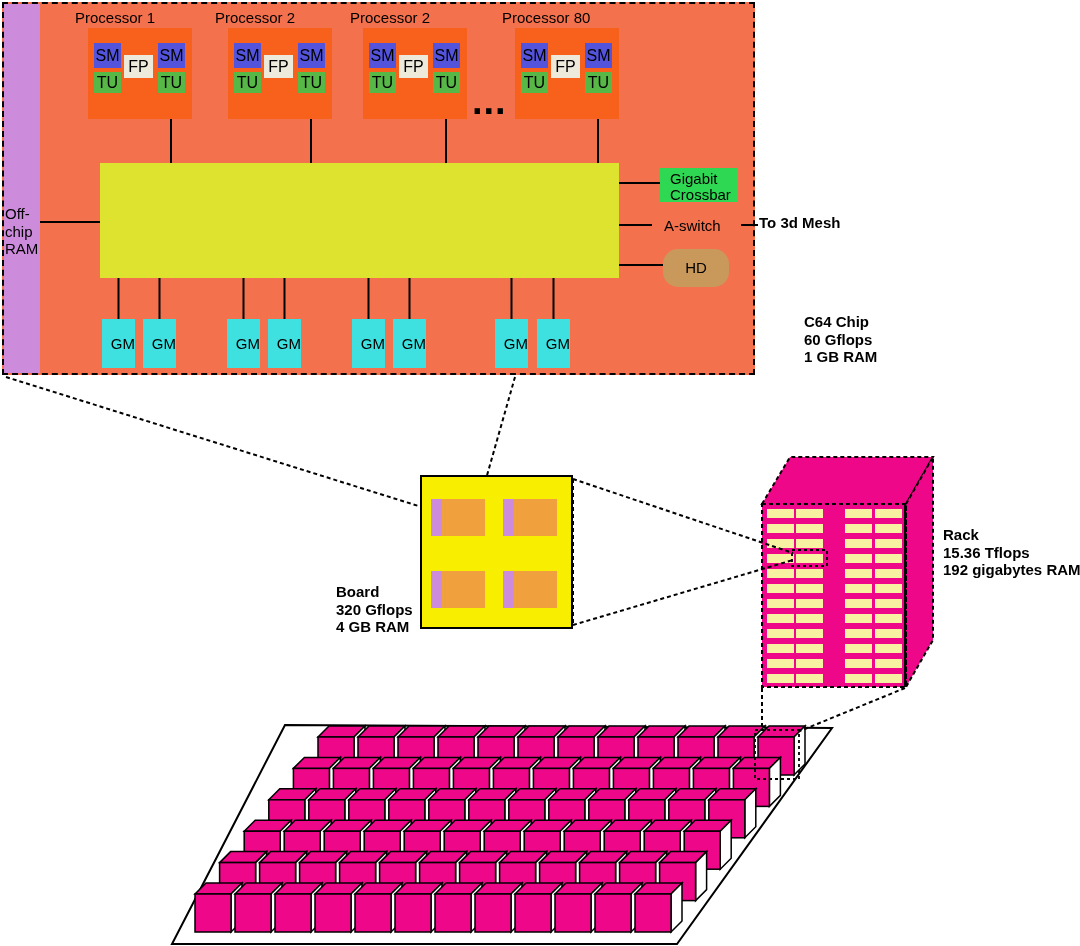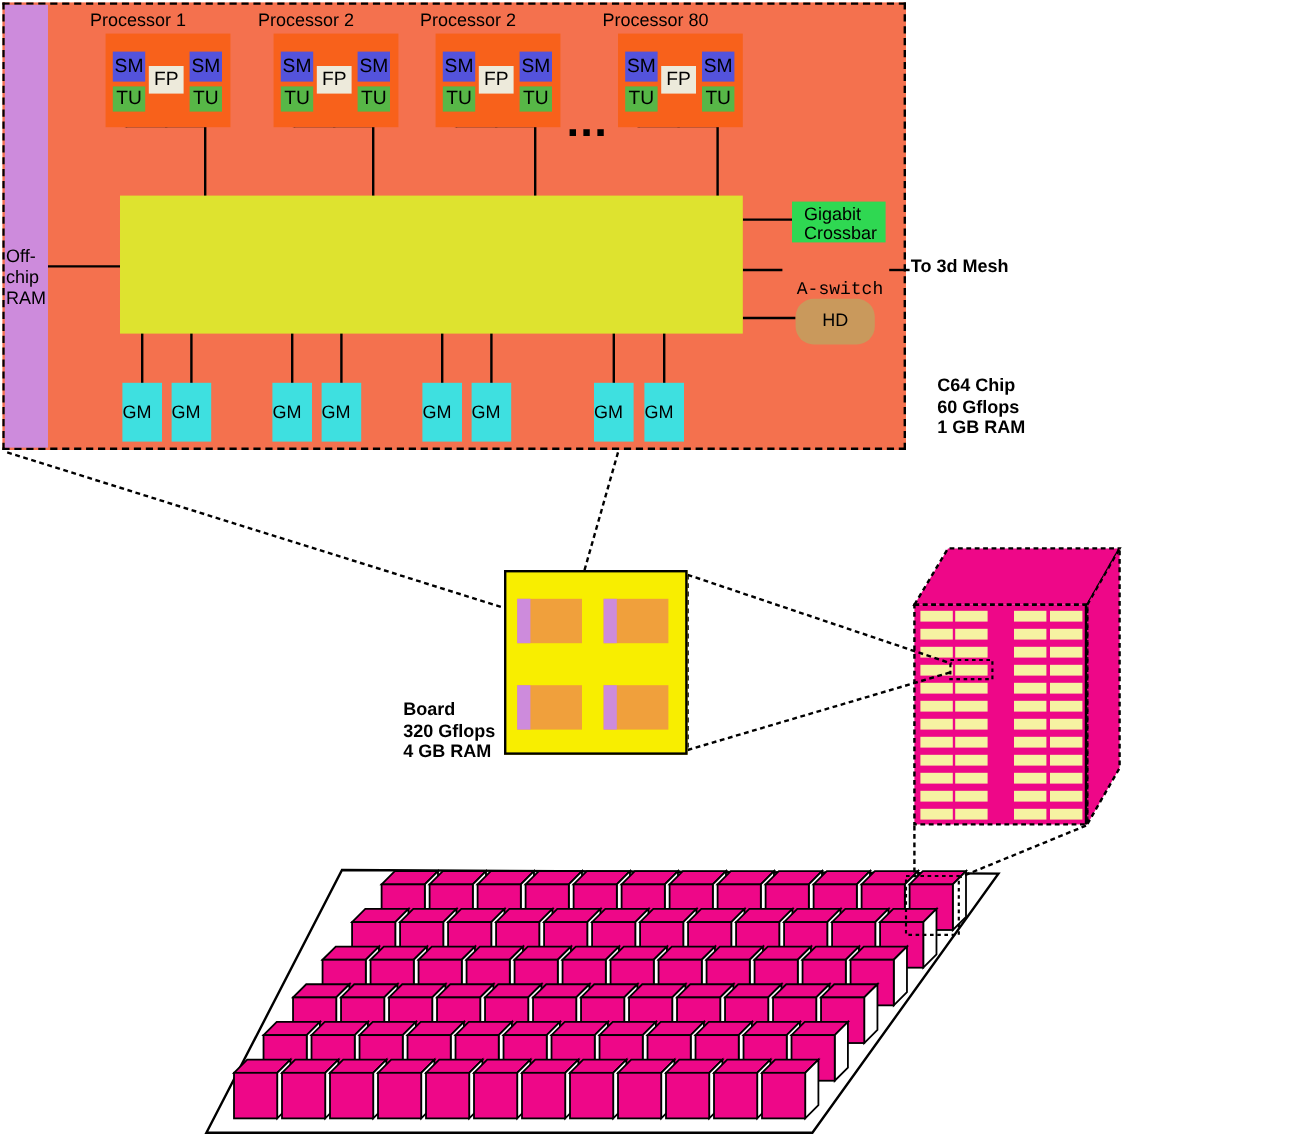--- a/index.html
+++ b/index.html
@@ -6,39 +6,39 @@
   #stage{
     position:relative;width:1080px;height:946px;overflow:hidden;background:#fff;
     font-family:"Liberation Sans", sans-serif;color:#000;
   }
   .abs{position:absolute;}
   
   #chip-bg{left:2px;top:2px;width:753px;height:373px;background:var(--chip_bg);
     border:2px dashed #000;box-sizing:border-box;}
   #ram-strip{left:4px;top:4px;width:36px;height:369px;background:var(--offchip_ram);}
   #ram-label{left:5px;top:185px;font-size:15px;line-height:17.5px;white-space:nowrap;margin-top:20px;}
-  .proc-box{position:absolute;width:104px;height:78px;background:var(--processor_bg);}
+  .proc-box{position:absolute;width:104px;height:91px;background:var(--processor_bg);}
   .proc-label{position:absolute;top:9px;width:130px;font-size:15px;white-space:nowrap;}
   .unit{position:absolute;text-align:center;font-size:16px;}
   .unit.sm{background:var(--sm);width:27px;height:25px;line-height:25px;}
   .unit.fp{background:var(--fp);width:29px;height:23px;line-height:23px;}
   .unit.tu{background:var(--tu);width:27px;height:21px;line-height:21px;}
   #ellipsis{left:472px;top:80px;font-size:38px;font-weight:900;letter-spacing:1px;}
   #crossbar{left:100px;top:163px;width:519px;height:115px;background:var(--crossbar);}
   #crossbar-label{left:248px;top:185px;font-size:15px;line-height:19px;white-space:nowrap;}
   #ethernet-box{left:660px;top:168px;width:78px;height:34px;background:var(--ethernet);
     font-size:15px;line-height:15.5px;padding-top:3px;padding-left:10px;box-sizing:border-box;}
-  #aswitch-label{left:664px;top:233px;font-size:15px;white-space:nowrap;font-family:Liberation Mono, monospace;}
+  #aswitch-label{left:664px;top:217px;font-size:15px;white-space:nowrap;}
   #hd-box{left:663px;top:249px;width:66px;height:38px;background:var(--hd);
     border-radius:15px;text-align:center;line-height:38px;font-size:15px;}
   .gm-box{position:absolute;top:319px;width:33px;height:49px;background:var(--gm);
-    text-align:left;line-height:49px;font-size:15px;}
+    text-align:right;line-height:49px;font-size:15px;}
   
   .caption{position:absolute;font-size:15px;font-weight:bold;line-height:17.5px;white-space:nowrap;}
-  #chip-caption{left:781px;top:313px;}
+  #chip-caption{left:804px;top:313px;}
   #board-caption{left:336px;top:583px;}
   #rack-caption{left:943px;top:526px;}
   #system-caption{left:740px;top:866px;}
   #mesh-label{left:759px;top:214px;font-size:15px;font-weight:bold;white-space:nowrap;}
   
   #board{left:420px;top:475px;width:153px;height:154px;background:var(--board_bg);
     border:2.5px solid #000;box-sizing:border-box;}
   .board-chip{position:absolute;width:54px;height:37px;background:var(--board_chip);}
   .board-chip .strip{position:absolute;left:0;top:0;width:11px;height:100%;background:var(--board_chip_strip);}
   
@@ -457,14 +457,19 @@
       <div class="board-chip" style="left: 81px; top: 94px;">
         <div class="strip"></div>
       </div>
     </div>
   <div class="caption" id="board-caption">
     <div>Board</div>
     <div>320 Gflops</div>
     <div>4 GB RAM</div>
   </div>
 
+  <div class="caption" id="rack-caption">
+    <div>Rack</div>
+    <div>15.36 Tflops</div>
+    <div>192 gigabytes RAM</div>
+  </div>
 
 </div>
 
 </body></html>

